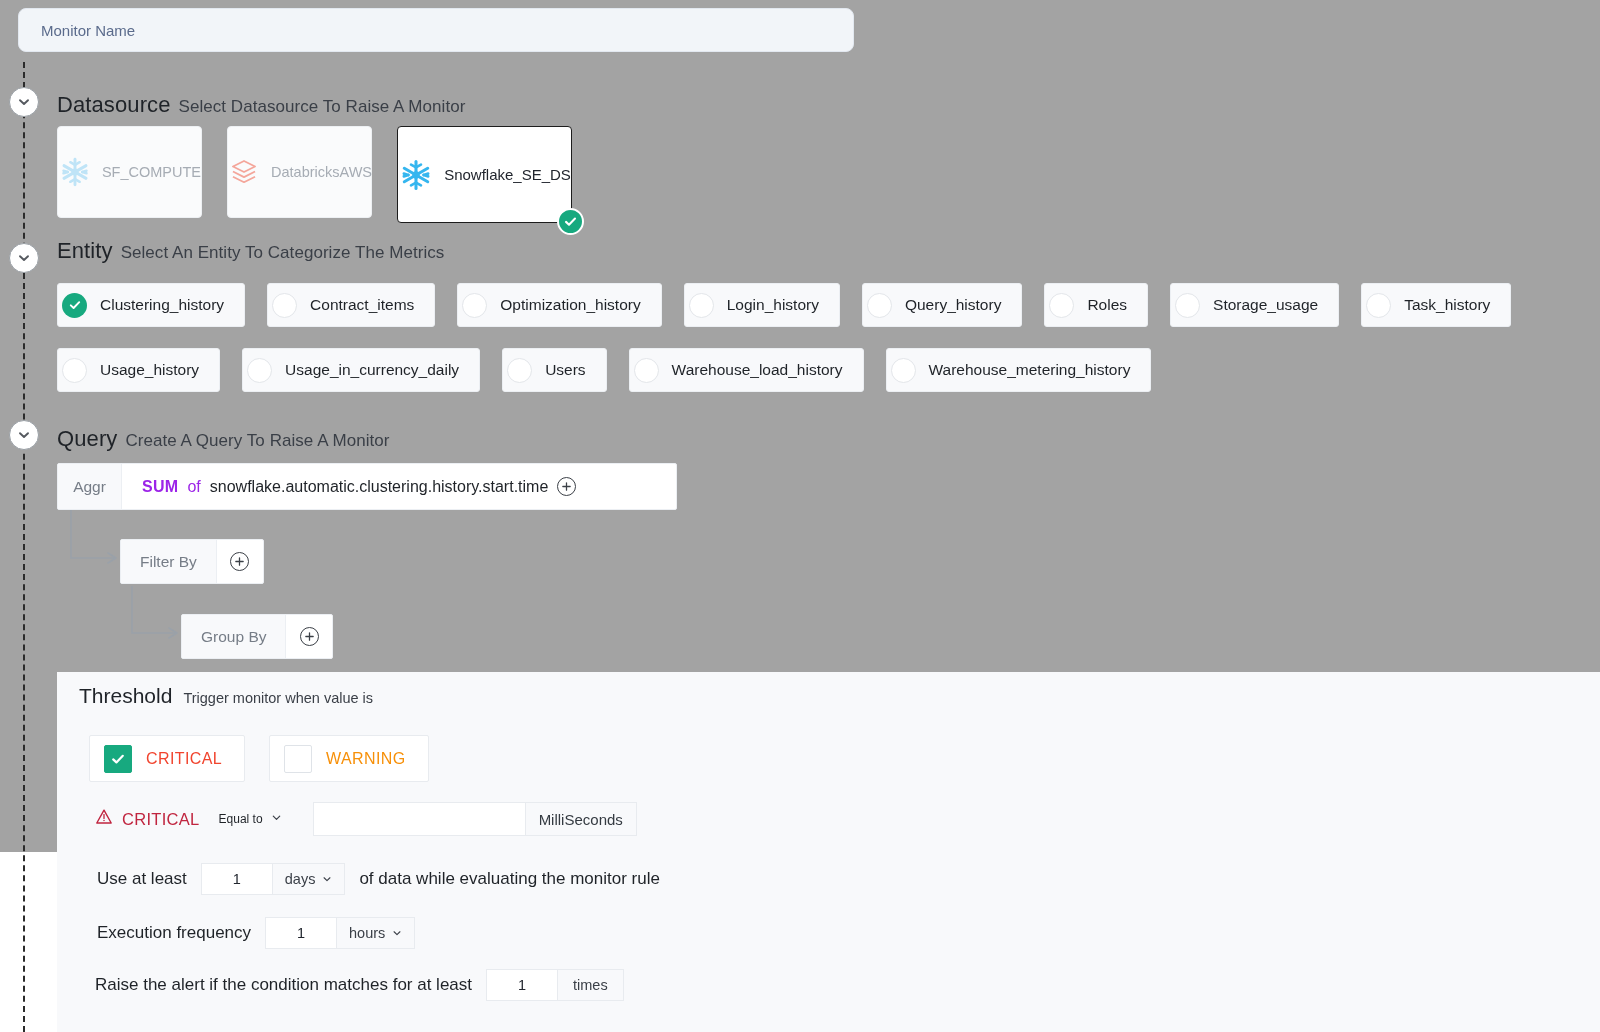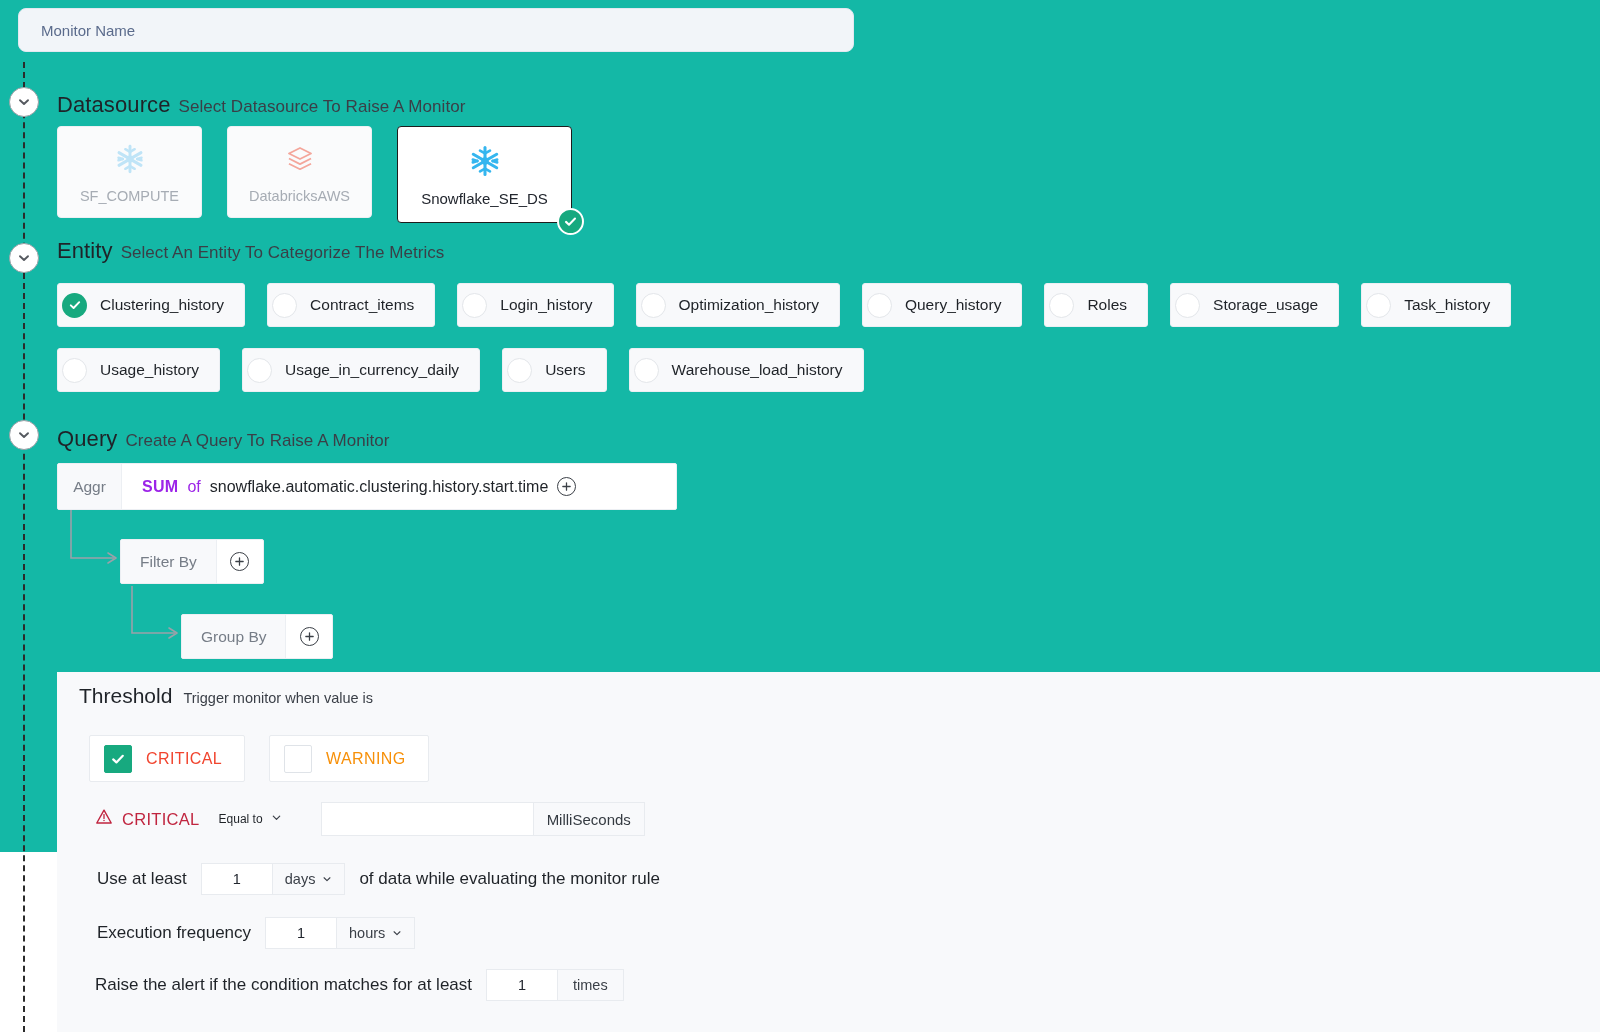--- a/index.html
+++ b/index.html
@@ -4,21 +4,21 @@
 <style>
   * { box-sizing: border-box; }
   html, body {
     margin: 0; padding: 0;
     width: 1600px; height: 1032px;
     background: #ffffff;
     font-family: "Liberation Sans", sans-serif;
     color: #22262e;
     overflow: hidden;
   }
-  .page { position: relative; width: 1600px; height: 852px; background:#14b8a6; }
+  .page { position: relative; width: 1600px; height: 852px; background:#a3a3a3; }
 
   
   .monitor-name-wrap { position:absolute; left:18px; top:8px; width:836px; height:44px; }
   .monitor-name {
     width:100%; height:100%;
     background:#f2f5f9;
     border:1px solid #e2e8f0;
     border-radius:8px;
     padding:0 22px;
     font-size:15px;
@@ -49,21 +49,21 @@
   .sec-sub { font-size:17px; color:#3a3f47; letter-spacing:.05px; }
 
   
   .ds-row { position:absolute; left:57px; top:126px; display:flex; gap:25px; }
   .ds-card {
     position:relative;
     width:145px; height:92px;
     border:1px solid #edf0f3;
     background:#fafbfc;
     border-radius:4px;
-    display:flex; flex-direction:column;
+    display:flex; flex-direction:row;
     align-items:center; justify-content:center;
     gap:10px;
     cursor:pointer;
   }
   .ds-card.selected {
     border:1.6px solid #1d1d1d;
     background:#ffffff;
     width:175px; height:97px;
   }
   .ds-label { font-size:14.5px; color:#a6acb4; }
@@ -156,21 +156,21 @@
     background:#17a97f; border-color:#17a97f;
     display:flex; align-items:center; justify-content:center;
   }
   .sev-text { font-size:16px; letter-spacing:.4px; }
   .sev-critical .sev-text { color:#f1442e; }
   .sev-warning .sev-text { color:#f79009; }
 
   .cond-row { position:absolute; left:38px; top:130px; display:flex; align-items:center; gap:19px; }
   .cond-crit { display:flex; align-items:center; gap:9px; color:#c0253f; font-size:16.5px; letter-spacing:.3px; }
   .cond-sel { display:flex; align-items:flex-end; gap:8px; font-size:12px; color:#1f2328; cursor:pointer; }
-  .cond-input-grp { display:flex; align-items:stretch; height:34px; margin-left:20px; }
+  .cond-input-grp { display:flex; align-items:stretch; height:34px; margin-left:12px; }
   .cond-input { width:212px; border:1px solid #e8ebef; border-right:none;
                 background:#fff; outline:none; padding:0 10px; font-size:14px;
                 font-family:"Liberation Sans", sans-serif; }
   .cond-unit { display:flex; align-items:center; padding:0 13px;
                border:1px solid #e8ebef; background:#f8f9fb;
                font-size:15px; color:#343a41; }
 
   .opt-row { position:absolute; display:flex; align-items:center; font-size:17px; color:#1f2328; }
   .r1 { left:40px; top:191px; }
   .r2 { left:40px; top:245px; }
@@ -308,28 +308,28 @@
             </svg>
         </span>
         <span class="ent-label">Clustering_history</span>
       </div>
       <div class="ent-chip">
         <span class="ent-radio"></span>
         <span class="ent-label">Contract_items</span>
       </div>
       <div class="ent-chip">
         <span class="ent-radio"></span>
+        <span class="ent-label">Optimization_history</span>
+      </div>
+      <div class="ent-chip">
+        <span class="ent-radio"></span>
         <span class="ent-label">Login_history</span>
       </div>
       <div class="ent-chip">
         <span class="ent-radio"></span>
-        <span class="ent-label">Optimization_history</span>
-      </div>
-      <div class="ent-chip">
-        <span class="ent-radio"></span>
         <span class="ent-label">Query_history</span>
       </div>
       <div class="ent-chip">
         <span class="ent-radio"></span>
         <span class="ent-label">Roles</span>
       </div>
       <div class="ent-chip">
         <span class="ent-radio"></span>
         <span class="ent-label">Storage_usage</span>
       </div>
@@ -348,20 +348,24 @@
         <span class="ent-radio"></span>
         <span class="ent-label">Usage_in_currency_daily</span>
       </div>
       <div class="ent-chip">
         <span class="ent-radio"></span>
         <span class="ent-label">Users</span>
       </div>
       <div class="ent-chip">
         <span class="ent-radio"></span>
         <span class="ent-label">Warehouse_load_history</span>
+      </div>
+      <div class="ent-chip">
+        <span class="ent-radio"></span>
+        <span class="ent-label">Warehouse_metering_history</span>
       </div>
     </div>
   </div>
 
   <div class="sec-head" style="left:57px; top:426px;">
     <span class="sec-title">Query</span>
     <span class="sec-sub">Create A Query To Raise A Monitor</span>
   </div>
 
   <div class="qb">

